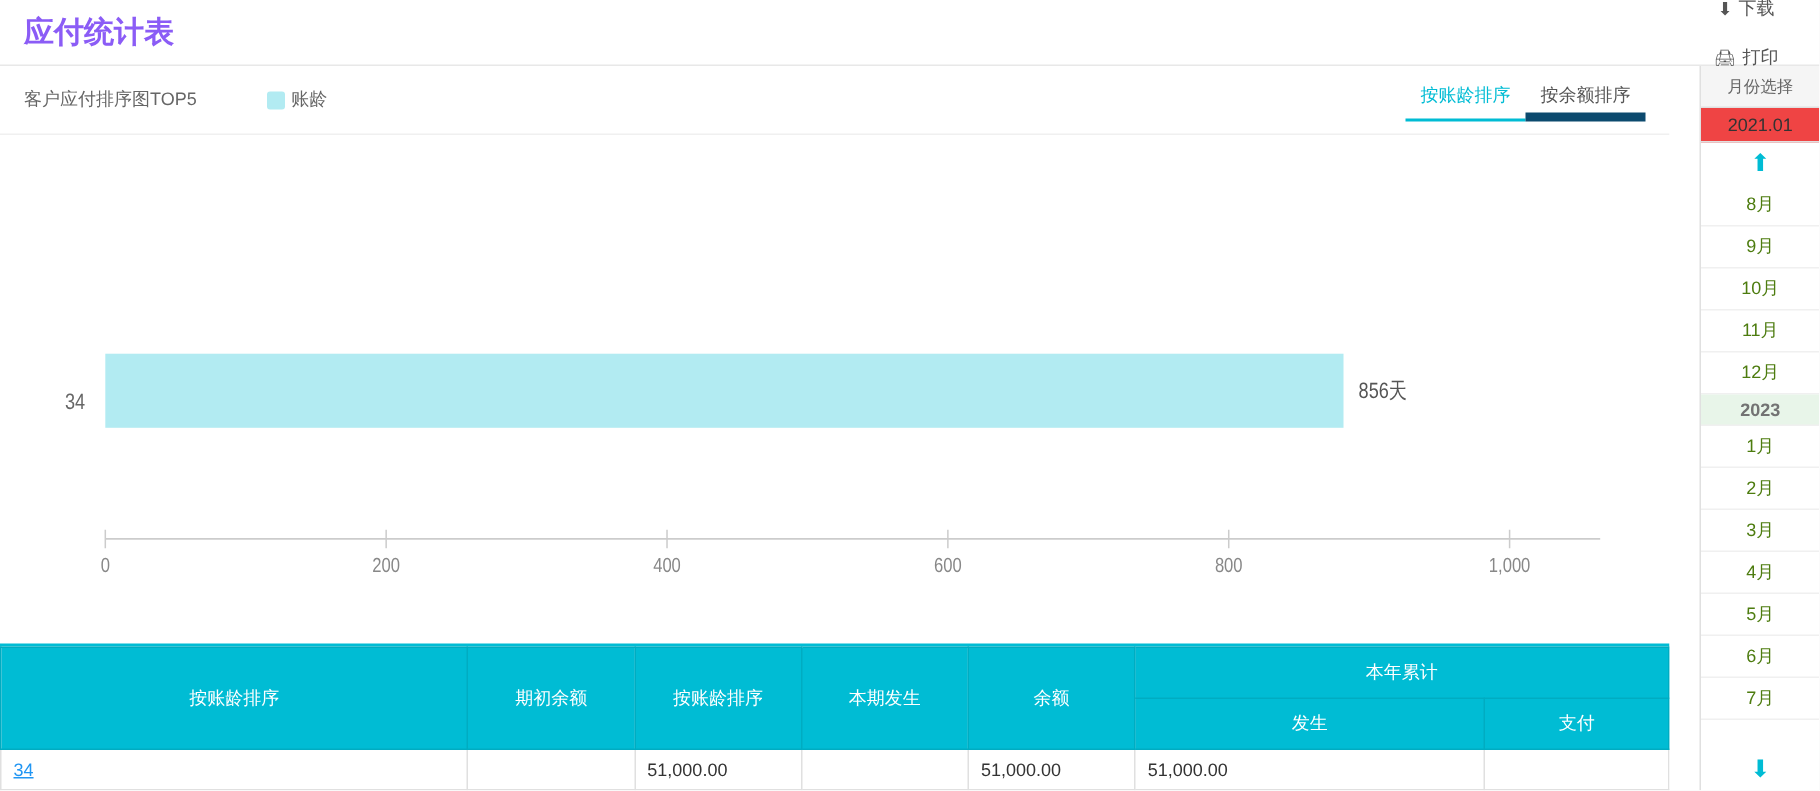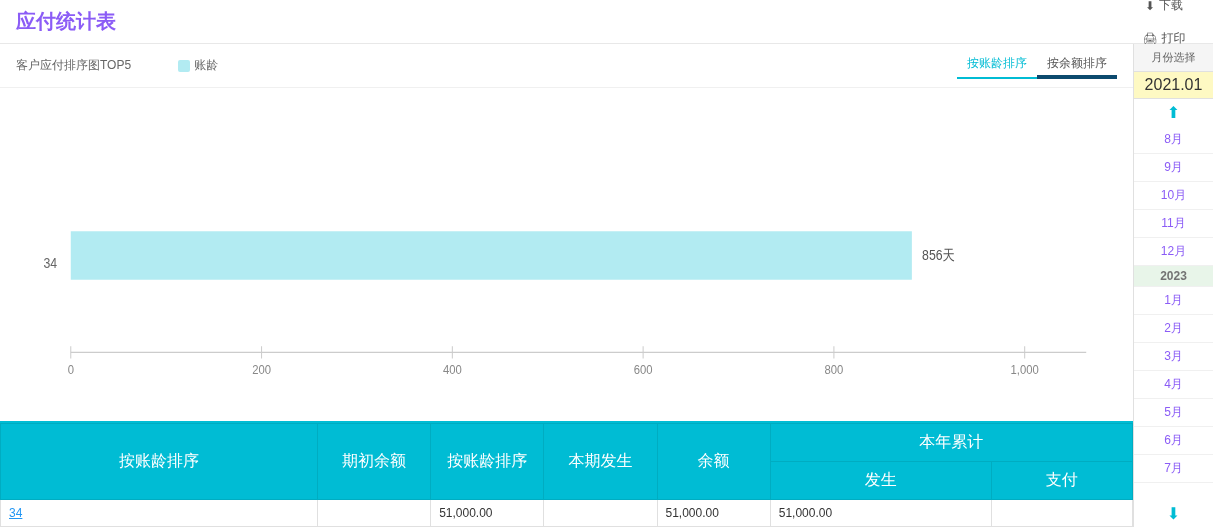--- a/index.html
+++ b/index.html
@@ -22,45 +22,45 @@
     
     .chart-area { flex: 1; display: flex; flex-direction: column; overflow: hidden; }
 
     
     .chart-header { display: flex; align-items: center; justify-content: space-between; padding: 8px 16px; border-bottom: 1px solid #f0f0f0; }
     .chart-legend { display: flex; align-items: center; font-size: 12px; color: #666; }
     .legend-item { display: flex; align-items: center; gap: 4px; padding-left: 47px; }
     .legend-dot { width: 12px; height: 12px; border-radius: 2px; }
     .legend-dot-cyan { background: #b2ebf2; }
     .chart-sort-btns { display: flex; gap: 0; }
-    .sort-btn { padding: 3px 10px; font-size: 12px; color: #555; cursor: pointer; border-bottom: 4px solid #0c4a6e; }
+    .sort-btn { padding: 3px 10px; font-size: 12px; color: #555; cursor: pointer; border-bottom: 6px solid #0c4a6e; }
     .sort-btn.active { color: #00bcd4; border-bottom: 2px solid #00bcd4; }
 
     
     .bar-chart-container { flex: 1; padding: 10px 16px 8px 40px; position: relative; min-height: 280px; max-height: 340px; }
     .bar-chart-svg { width: 100%; height: 100%; }
 
     
     .table-area { border-top: 2px solid #00bcd4; }
     .table-container { width: 100%; border-collapse: collapse; }
-    .table-container th { background: #00bcd4; color: #fff; text-align: center; padding: 8px 6px; font-size: 16px; font-weight: normal; border: 1px solid #00acc1; }
+    .table-container th { background: #00bcd4; color: #fff; text-align: center; padding: 8px 6px; font-size: 12px; font-weight: normal; border: 1px solid #00acc1; }
     .table-container td { padding: 6px 8px; font-size: 12px; border: 1px solid #e0e0e0; }
     .table-container td.left { text-align: left; }
     .table-container td a { color: #2196f3; text-decoration: underline; cursor: pointer; }
     .table-container tr:nth-child(even) td { background: #f9f9f9; }
     .table-header-row-1 th { }
     .table-header-row-2 th { }
 
     
-    .right-sidebar { width: 80px; border-left: 1px solid #e0e0e0; display: flex; flex-direction: column; background: #fff; overflow: hidden; }
+    .right-sidebar { width: 80px; border-left: 1px solid #e0e0e0; display: flex; flex-direction: column; background: #fff; overflow: hidden; margin-left: 20px; }
     .sidebar-header { background: #f5f5f5; padding: 6px 8px; font-size: 11px; color: #666; border-bottom: 1px solid #e0e0e0; text-align: center; }
-    .sidebar-year-input { width: 100%; padding: 4px 6px; font-size: 16px; color: #333; border: none; border-bottom: 1px solid #e0e0e0; text-align: center; background: #fef9c3; }
+    .sidebar-year-input { width: 100%; padding: 4px 6px; font-size: 12px; color: #333; border: none; border-bottom: 1px solid #e0e0e0; text-align: center; background: #ef4444; }
     .sidebar-scroll-btn { display: flex; justify-content: center; align-items: center; padding: 4px; cursor: pointer; color: #00bcd4; font-size: 16px; }
     .sidebar-months { flex: 1; overflow-y: auto; }
-    .month-item { padding: 5px 8px; font-size: 12px; color: #8b5cf6; cursor: pointer; text-align: center; border-bottom: 1px solid #f0f0f0; }
+    .month-item { padding: 5px 8px; font-size: 12px; color: #4d7c0f; cursor: pointer; text-align: center; border-bottom: 1px solid #f0f0f0; }
     .month-item.year-marker { background: #e8f5e9; color: #737373; font-weight: bold; padding: 3px 8px; }
   </style>
 </head>
 <body>
 
 <div class="main-container">
 
   <div class="header">
     <span class="header-title">应付统计表</span>
     <div class="header-actions">

